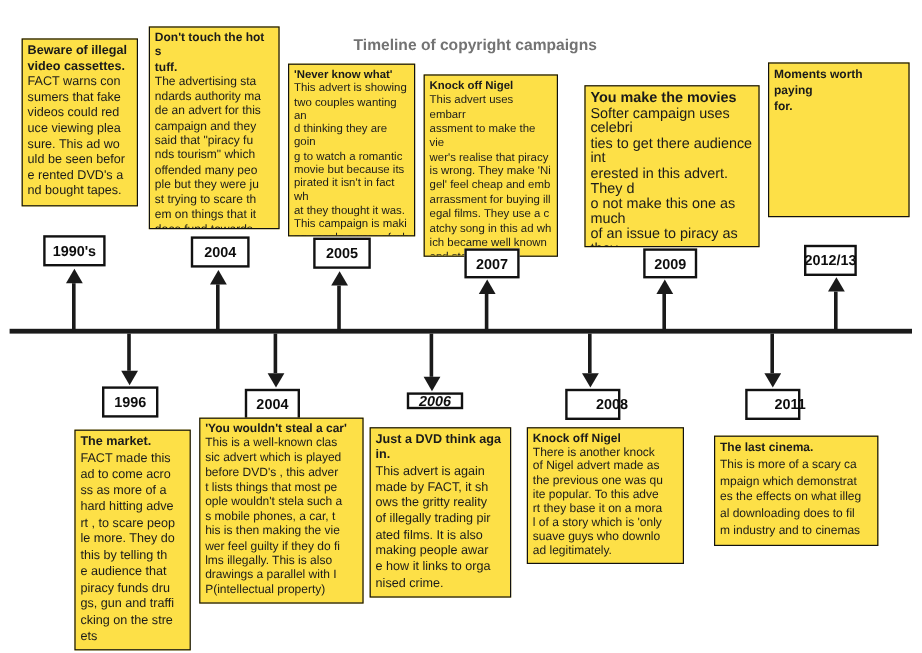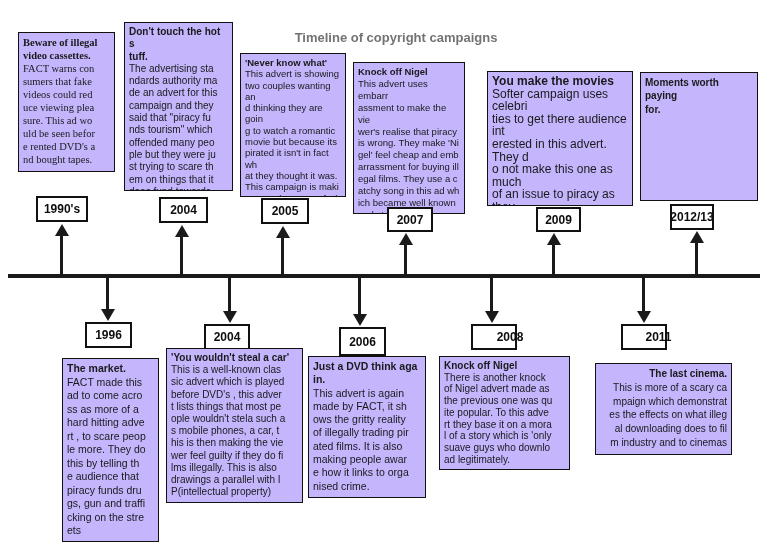--- a/index.html
+++ b/index.html
@@ -7,65 +7,65 @@
     position:relative; width:768px; height:544px; background:#ffffff;
     font-family:"Liberation Sans", sans-serif; color:#1a1a1a; overflow:hidden;
   }
   .page-title {
     position:absolute; left:246px; top:30px; width:300px; margin:0;
     text-align:center; font-size:13px; font-weight:bold; color:#737373;
   }
   .tl-line { position:absolute; left:8px; top:274px; width:752px; height:4px; background:#1a1a1a; }
 
   .ebox {
-    position:absolute; border:1.5px solid #111; background:#c4b5fd;
+    position:absolute; border:1.5px solid #111; background:#fde047;
     padding:3px 4px; box-sizing:border-box; overflow:hidden;
   }
   .ehead { font-weight:bold; white-space:pre-line; }
   .ebody { white-space:pre-line; }
 
   .ybox {
     position:absolute; border:2px solid #111; background:#fff; box-sizing:border-box;
     display:flex; align-items:center; justify-content:center;
     font-weight:bold; font-size:12px; color:#0d0d0d;
   }
 
   .arrow { position:absolute; width:3px; background:#1a1a1a; }
   .arrow .head { position:absolute; left:50%; transform:translateX(-50%); width:0; height:0;
                  border-left:7px solid transparent; border-right:7px solid transparent; }
   .arrow.up .head   { top:-12px;    border-bottom:12px solid #1a1a1a; }
   .arrow.down .head { bottom:-12px; border-top:12px solid #1a1a1a; }
 
   
-  #e0 { left:18px;  top:32px; width:97px;  height:140px; font-size:10.5px; line-height:13px;font-family:Liberation Serif, serif; }
+  #e0 { left:18px;  top:32px; width:97px;  height:140px; font-size:10.5px; line-height:13px; }
   #e1 { left:124px; top:22px; width:109px; height:169px; font-size:10px;   line-height:12.3px; }
   #e2 { left:240px; top:53px; width:106px; height:144px; font-size:9.5px;  line-height:11.3px; }
   #e3 { left:353px; top:62px; width:112px; height:152px; font-size:9.5px;  line-height:11.9px; }
   #e4 { left:487px; top:71px; width:146px; height:135px; font-size:12px;   line-height:12.6px; }
-  #e5 { left:640px; top:72px; width:118px; height:129px; font-size:10px;   line-height:13.3px; }
+  #e5 { left:640px; top:52px; width:118px; height:129px; font-size:10px;   line-height:13.3px; }
 
   
   #f0 { left:62px;  top:358px; width:97px;  height:184px; font-size:10.5px; line-height:13.5px; }
   #f1 { left:166px; top:348px; width:137px; height:155px; font-size:10px;   line-height:12.2px; }
   #f2 { left:308px; top:356px; width:118px; height:142px; font-size:10.5px; line-height:13.3px; }
   #f3 { left:439px; top:356px; width:131px; height:114px; font-size:10px;   line-height:11.7px; }
-  #f4 { left:595px; top:363px; width:137px; height:92px;  font-size:10px;   line-height:13.8px;text-align:right; }
+  #f4 { left:595px; top:363px; width:137px; height:92px;  font-size:10px;   line-height:13.8px; }
 
   
   #y0 { left:36px;  top:196px; width:52px; height:26px; }
   #y1 { left:159px; top:197px; width:49px; height:26px; }
   #y2 { left:261px; top:198px; width:48px; height:26px; }
   #y3 { left:387px; top:207px; width:46px; height:25px; }
   #y4 { left:536px; top:207px; width:45px; height:25px; }
   #y5 { left:670px; top:204px; width:44px; height:26px; }
 
   
   #yb0 { left:85px;  top:322px; width:47px; height:26px; }
   #yb1 { left:204px; top:324px; width:46px; height:26px; }
-  #yb2 { left:339px; top:327px; width:47px; height:29px; }
+  #yb2 { left:339px; top:327px; width:47px; height:14px;font-style:italic; }
   #yb3 { left:471px; top:324px; width:46px; height:26px;padding-left:32px; }
   #yb4 { left:621px; top:324px; width:46px; height:26px;padding-left:29px; }
 
   
   #a0 { left:60px;  top:236px; height:40px; }
   #a1 { left:180px; top:237px; height:39px; }
   #a2 { left:281px; top:238px; height:38px; }
   #a3 { left:404px; top:245px; height:31px; }
   #a4 { left:552px; top:245px; height:31px; }
   #a5 { left:695px; top:243px; height:33px; }

